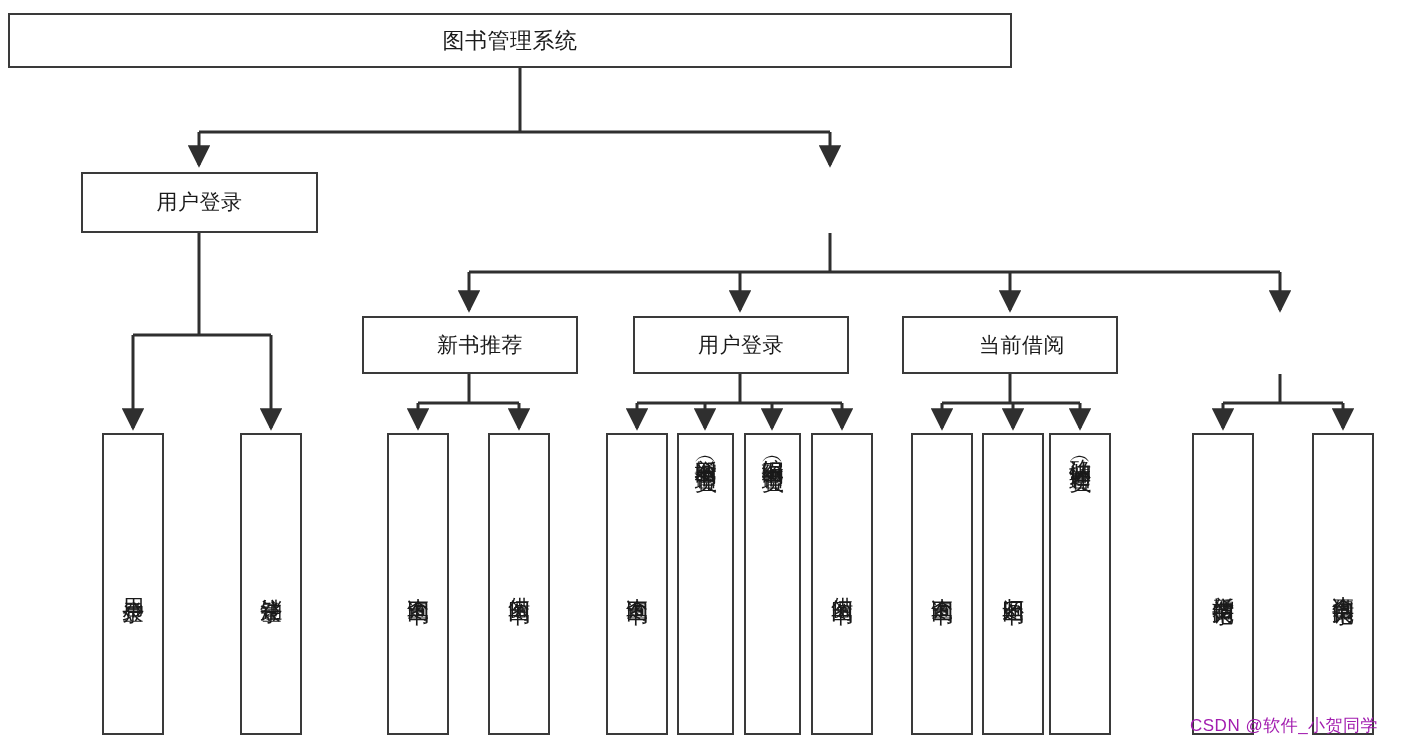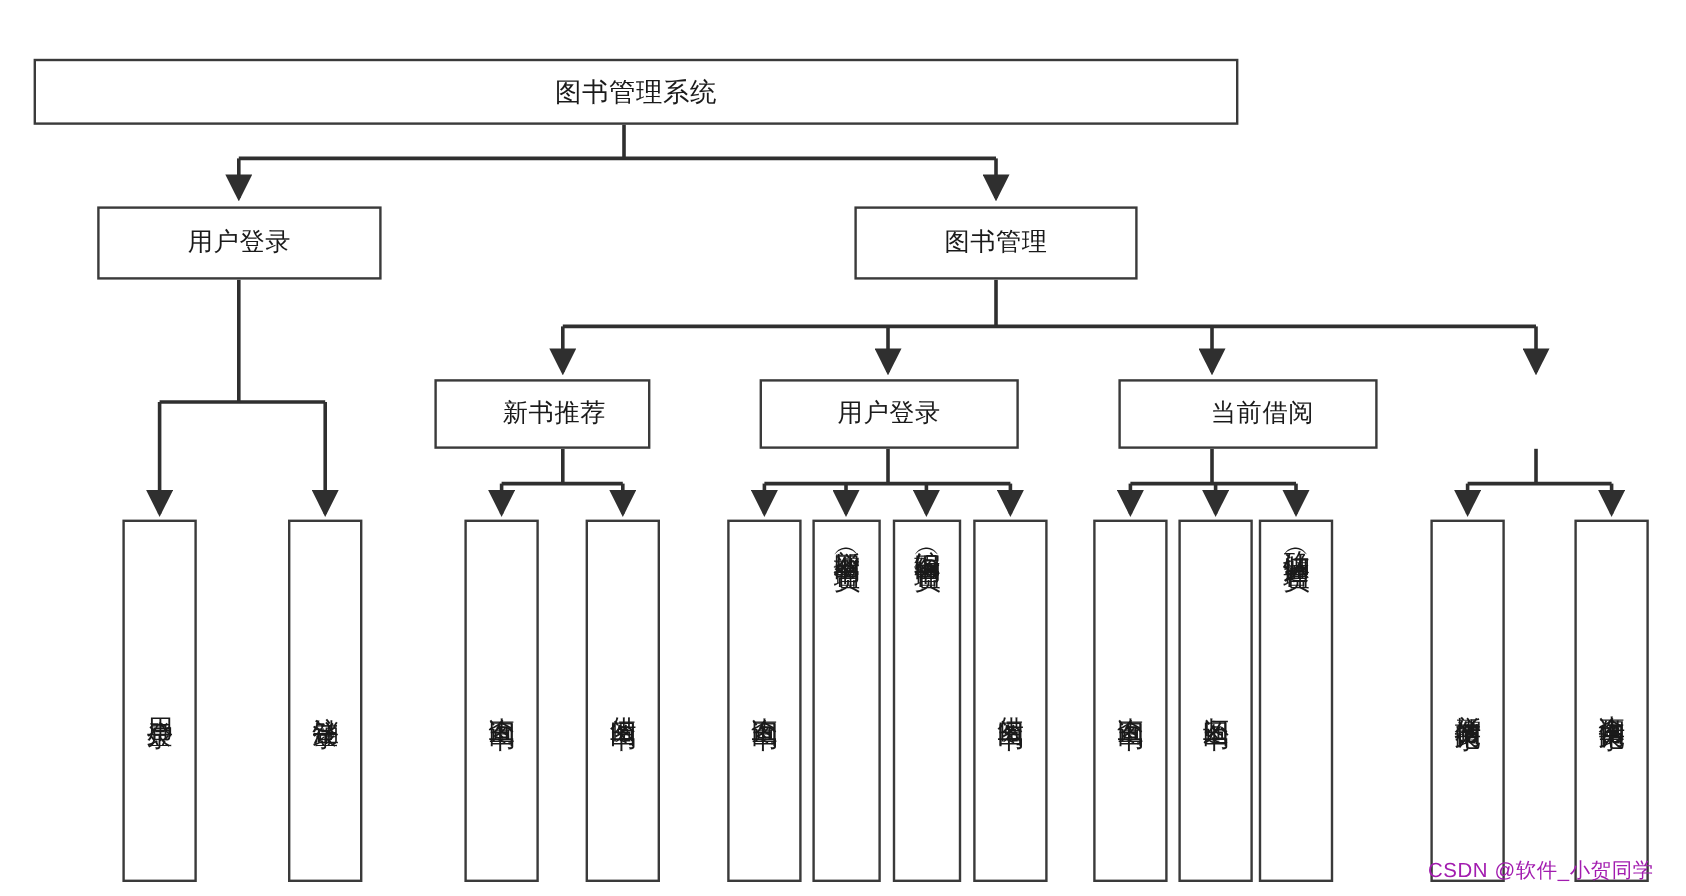--- a/index.html
+++ b/index.html
@@ -125,38 +125,35 @@
       <path d="M 1013 403 L 1013 428" marker-end="url(#arrow)"></path>
       <path d="M 1080 403 L 1080 428" marker-end="url(#arrow)"></path>
 
       <path d="M 1280 374 L 1280 403"></path>
       <path d="M 1223 403 L 1343 403"></path>
       <path d="M 1223 403 L 1223 428" marker-end="url(#arrow)"></path>
       <path d="M 1343 403 L 1343 428" marker-end="url(#arrow)"></path>
     </g>
   </svg>
 
-  <div class="node h title" style="left:28px; top:13px; width:1004px; height:55px;margin-top:36px;">
+  <div class="node h title" style="left:8px; top:13px; width:1004px; height:55px;">
     <span class="label">图书管理系统</span>
   </div>
 
   <div class="node h" style="left:81px; top:172px; width:237px; height:61px;">
     <span class="label">用户登录</span>
   </div>
-  <div class="node h" style="left:712px; top:172px; width:236px; height:61px;">
-    <span class="label">图书管理</span>
-  </div>
-
-  <div class="node h" style="left:362px; top:316px; width:180px; height:58px;padding-left:20px;">
+
+  <div class="node h" style="left:362px; top:316px; width:216px; height:58px;padding-left:20px;">
     <span class="label">新书推荐</span>
   </div>
   <div class="node h" style="left:633px; top:316px; width:216px; height:58px;">
     <span class="label">用户登录</span>
   </div>
-  <div class="node h" style="left:932px; top:316px; width:216px; height:58px;padding-left:24px;">
+  <div class="node h" style="left:902px; top:316px; width:216px; height:58px;padding-left:24px;">
     <span class="label">当前借阅</span>
   </div>
 
   <div class="node v" style="left:102px; top:433px; width:62px; height:302px;">
     <span class="label">用户登录</span>
   </div>
   <div class="node v" style="left:240px; top:433px; width:62px; height:302px;">
     <span class="label">注销登录</span>
   </div>
 

